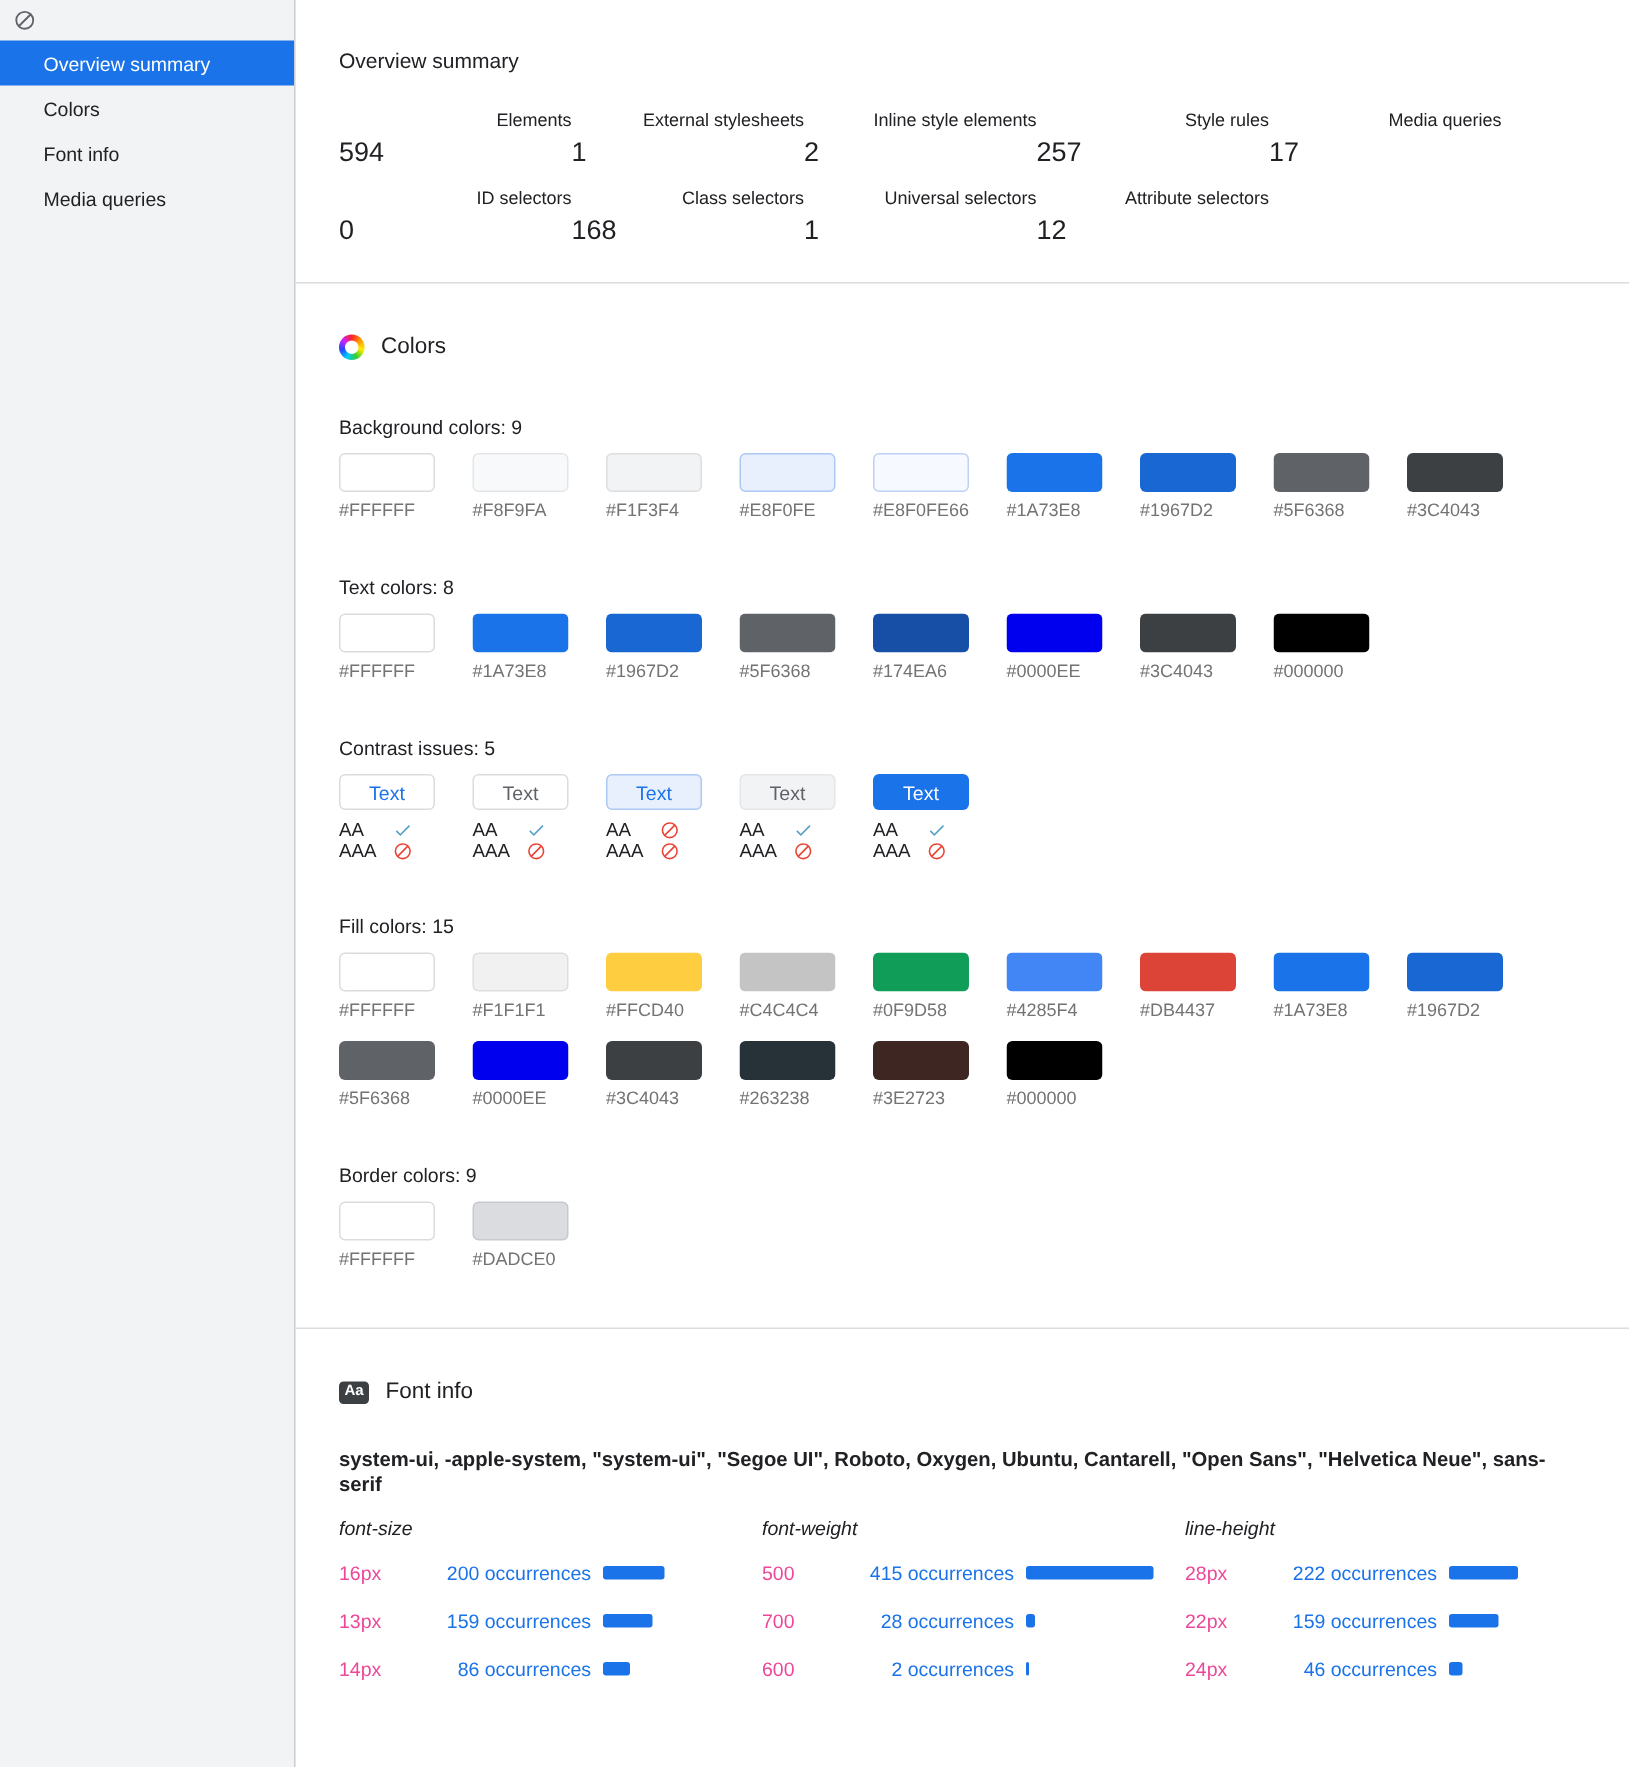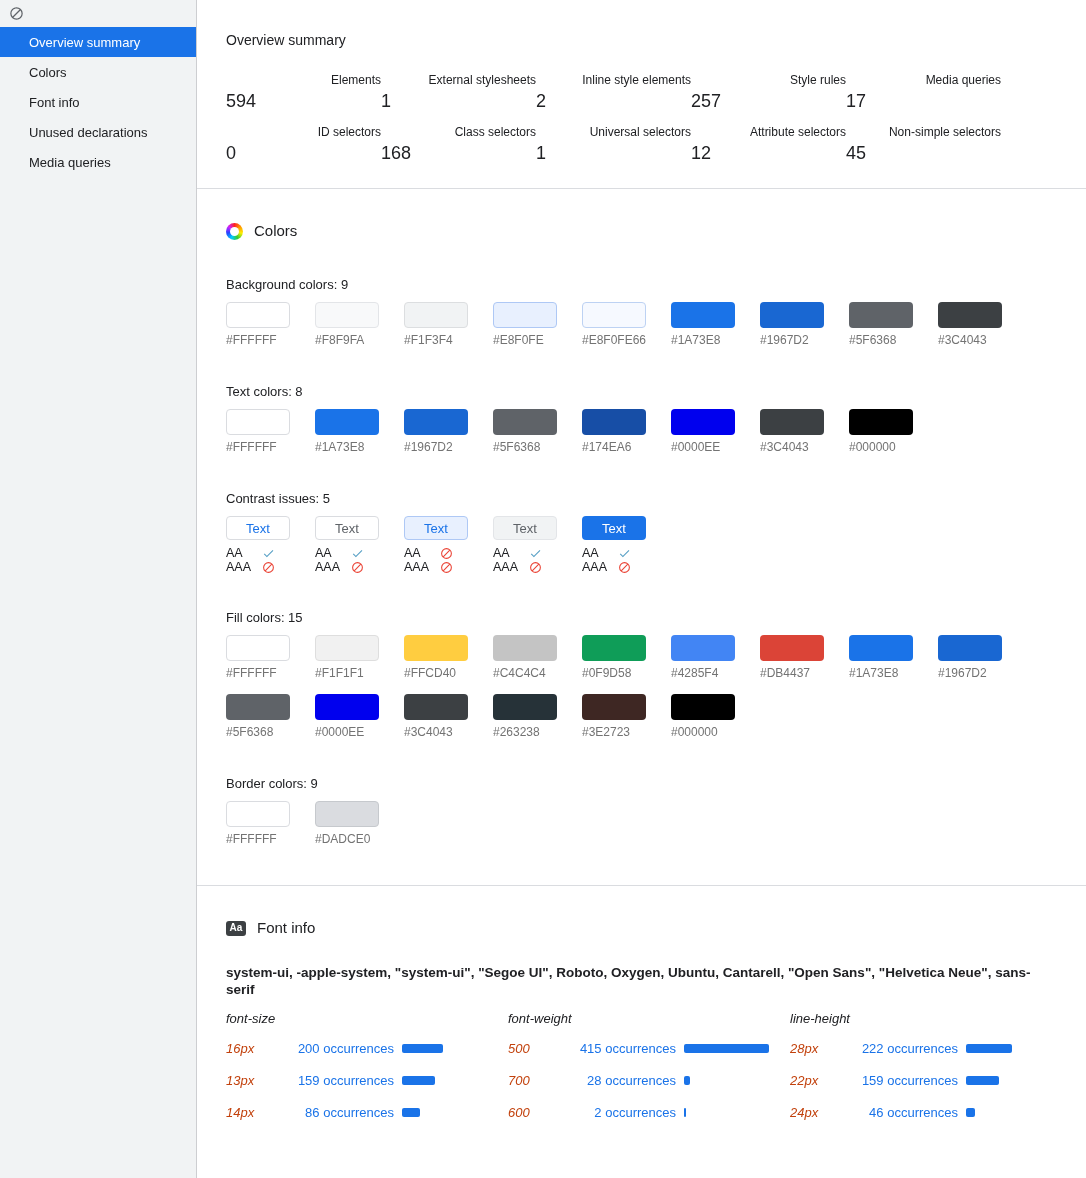--- a/index.html
+++ b/index.html
@@ -75,21 +75,21 @@
   .font-family-text {
     margin-top: 26px; font-size: 13.5px; font-weight: bold; line-height: 17px;
     max-width: 860px;
   }
   .metrics { margin-top: 12px; display: grid; grid-template-columns: repeat(3, 282px); }
   .metric-header { font-size: 13px; font-style: italic; line-height: 17px; margin-bottom: 11px; }
   .metric-row {
     display: grid; grid-template-columns: 62px 106px 1fr;
     align-items: center; height: 20px; margin-bottom: 12px; font-size: 13px;
   }
-  .metric-value { color: #c2410c; font-style: italic; }
+  .metric-value { color: #ec4899; }
   .metric-link { color: #1a73e8; text-align: right; cursor: pointer; white-space: nowrap; }
   .metric-bar-wrap { padding-left: 8px; display: flex; align-items: center; }
   .metric-bar { height: 9px; border-radius: 2px; background: #1a73e8; }
 </style>
 </head>
 <body>
 
 <nav class="sidebar">
   <div class="sb-toolbar">
     <svg viewBox="0 0 24 24">
@@ -100,23 +100,20 @@
       <div class="sb-menu-item selected">
         <span>Overview summary</span>
       </div>
       <div class="sb-menu-item">
         <span>Colors</span>
       </div>
       <div class="sb-menu-item">
         <span>Font info</span>
       </div>
       <div class="sb-menu-item">
-        <span>Unused declarations</span>
-      </div>
-      <div class="sb-menu-item">
         <span>Media queries</span>
       </div>
     </div>
 </nav>
 
 <main class="main">
 
   <section class="section" id="section-overview">
     <div class="panel-title">Overview summary</div>
     <div class="stats-grid" id="stats-grid">
@@ -148,24 +145,20 @@
           <div class="stat-label">Class selectors</div>
           <div class="stat-value">168</div>
         </div>
         <div>
           <div class="stat-label">Universal selectors</div>
           <div class="stat-value">1</div>
         </div>
         <div>
           <div class="stat-label">Attribute selectors</div>
           <div class="stat-value">12</div>
-        </div>
-        <div>
-          <div class="stat-label">Non-simple selectors</div>
-          <div class="stat-value">45</div>
         </div>
       </div>
   </section>
 
   <section class="section bordered" id="section-colors">
     <div class="section-heading">
       <span class="wheel-icon">
           <span class="hole"></span>
         </span>
       <span>Colors</span>

